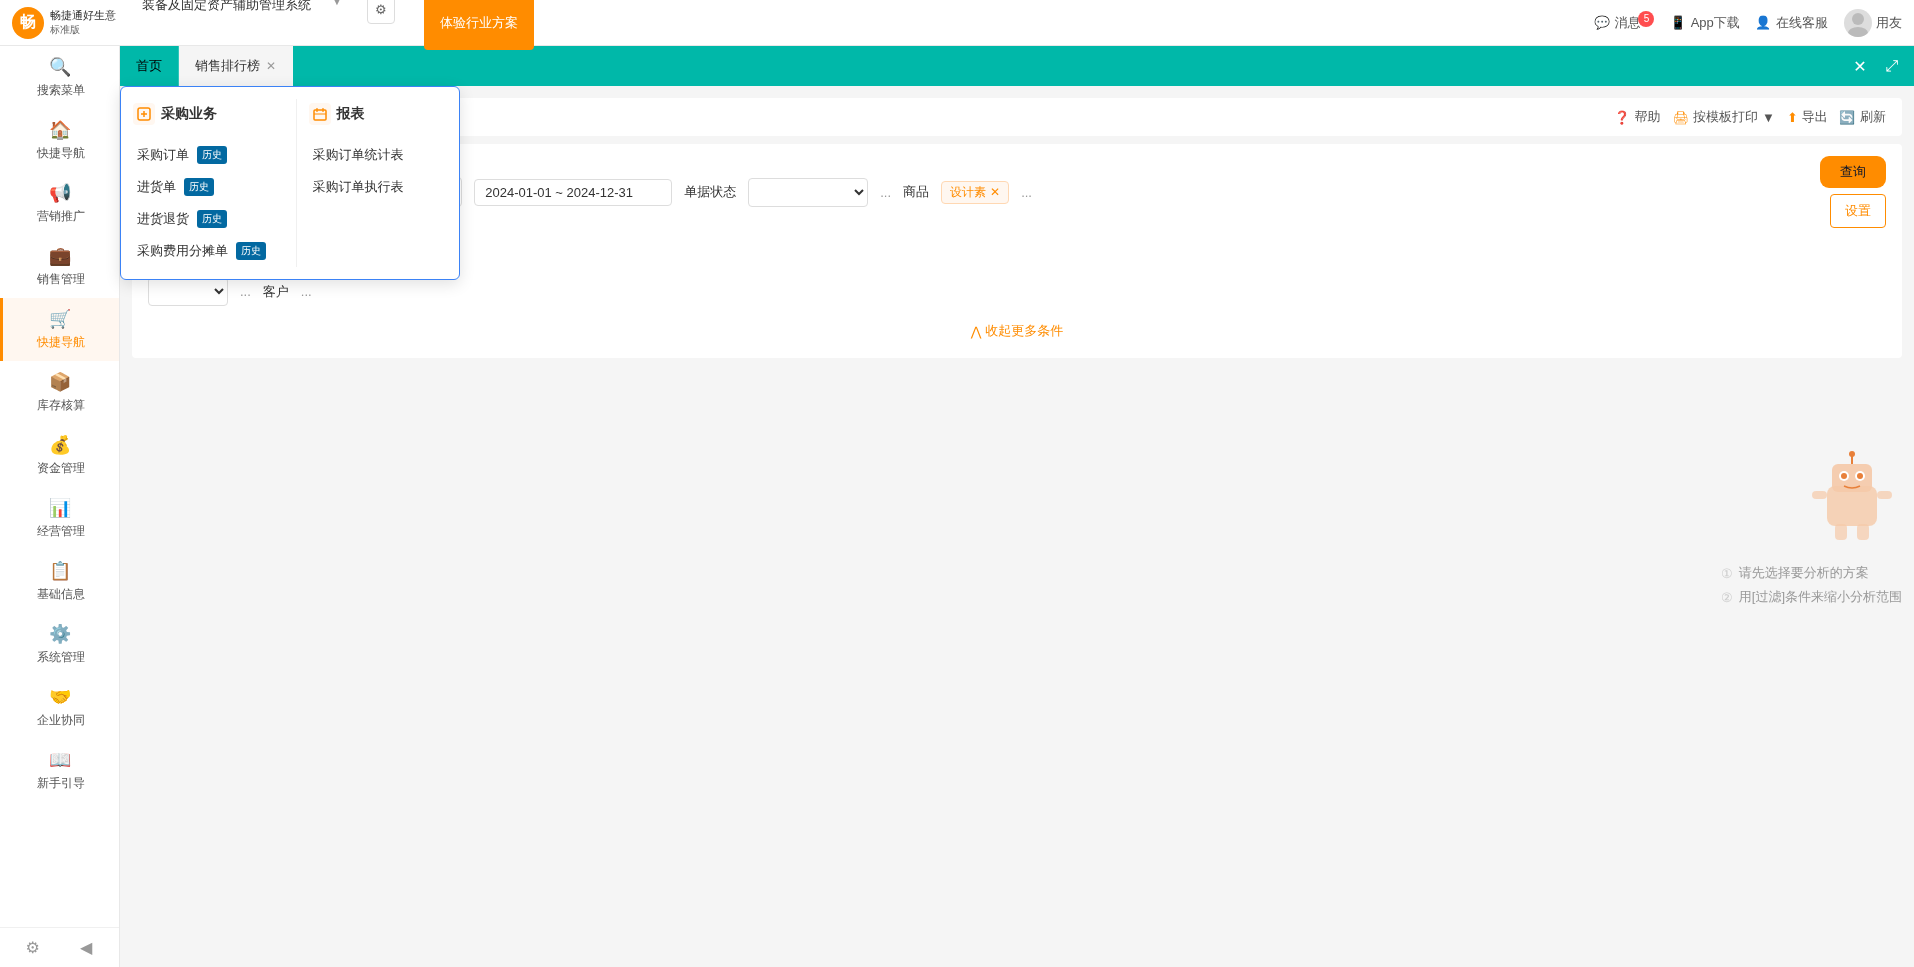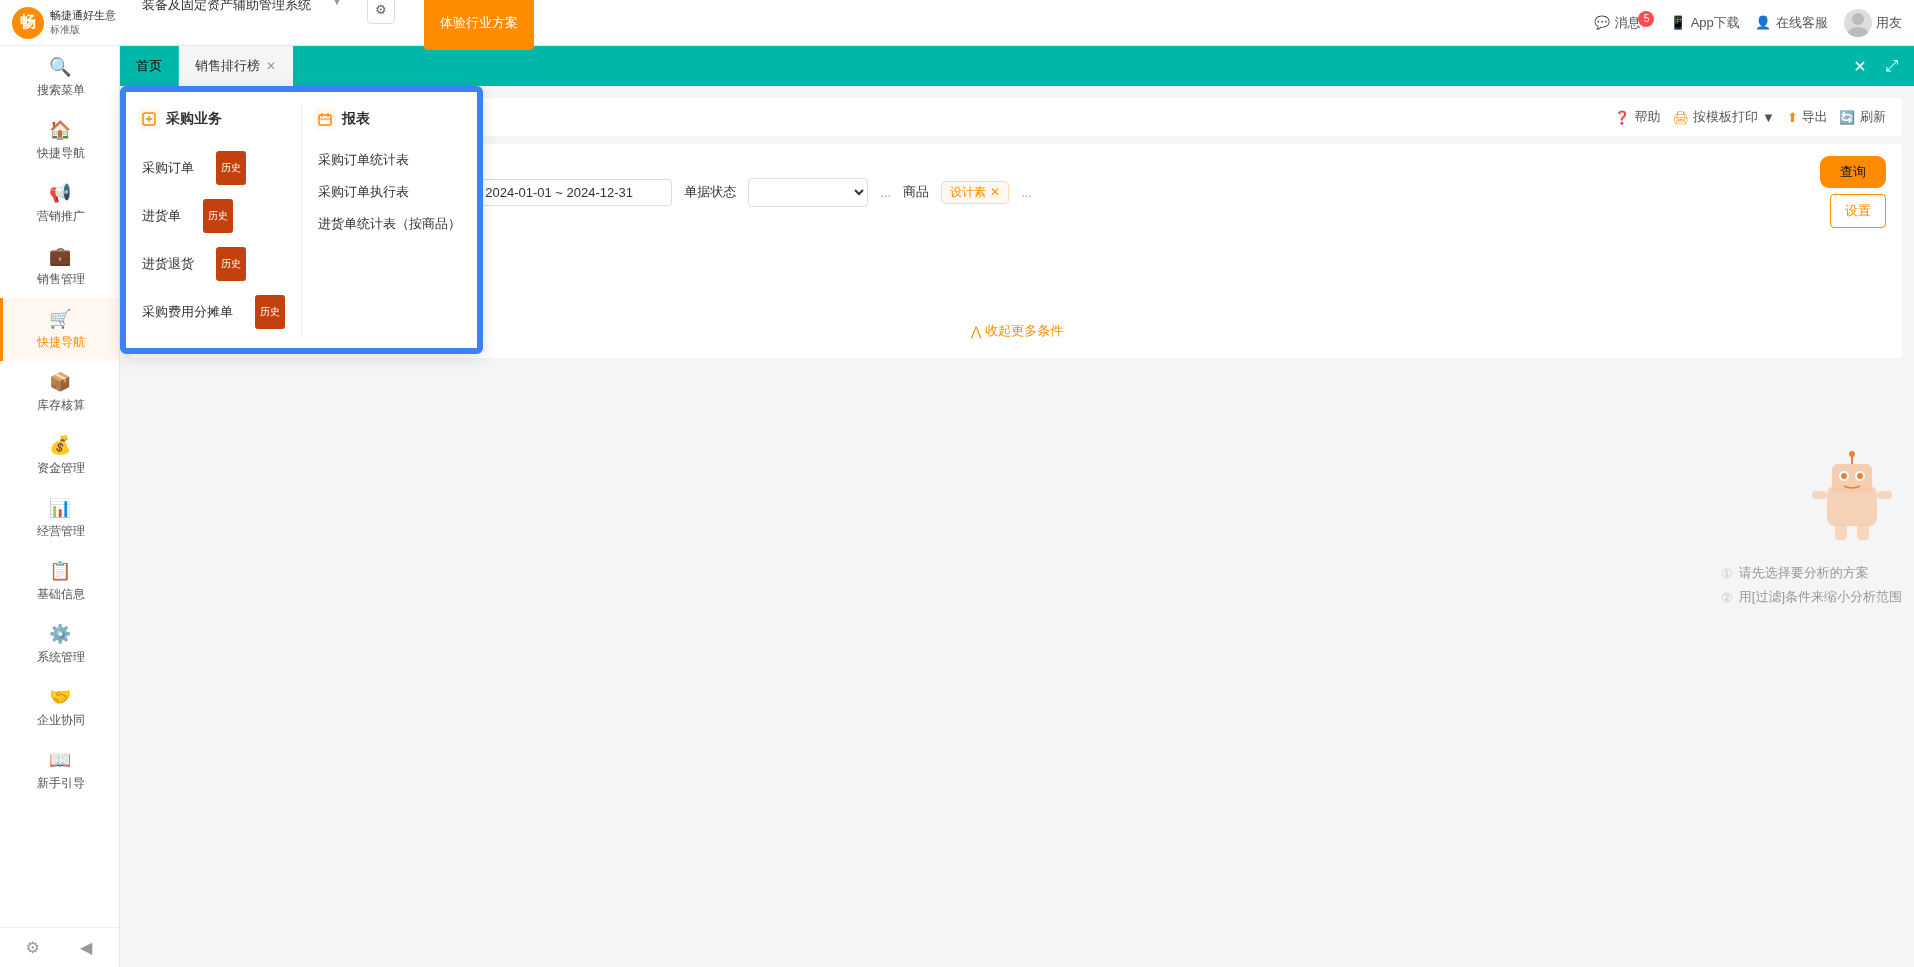--- a/index.html
+++ b/index.html
@@ -263,27 +263,27 @@
 
     
     .dropdown-overlay {
       position: fixed;
       top: 86px;
       left: 120px;
       z-index: 200;
     }
     .dropdown-menu {
       background: white;
-      border: 6px solid #3b82f6;
+      border: 1px solid #3b82f6;
       border-radius: 6px;
       box-shadow: 0 4px 16px rgba(0,0,0,0.12);
       padding: 12px 0;
       min-width: 340px;
       display: flex;
-      gap: 0;
+      gap: 12px;
     }
     .dropdown-col {
       flex: 1;
       padding: 0 12px;
     }
     .dropdown-col + .dropdown-col {
       border-left: 1px solid #f0f0f0;
     }
     .dropdown-col-title {
       display: flex; align-items: center; gap: 6px;
@@ -297,23 +297,23 @@
       display: flex; align-items: center; justify-content: center;
       font-size: 14px;
     }
     .dropdown-item {
       display: flex; align-items: center; gap: 6px;
       padding: 7px 4px;
       cursor: pointer; color: #333; font-size: 13px;
       border-radius: 4px;
     }
     .history-badge {
-      background: #c2410c; color: white;
-      border-radius: 3px; padding: 10px 5px;
-      font-size: 10px; margin-left: 16px;
+      background: #0369a1; color: white;
+      border-radius: 3px; padding: 2px 5px;
+      font-size: 10px; margin-left: 2px;
     }
 
     
     .filter-right {
       margin-left: auto;
       display: flex; flex-direction: column; gap: 6px; align-items: flex-end;
     }
     .filter-section {
       background: white;
       padding: 12px 16px;
@@ -595,18 +595,15 @@
             </svg>
         </div>
         <span>报表</span>
       </div>
       <div class="dropdown-item">
         <span>采购订单统计表</span>
       </div>
       <div class="dropdown-item">
         <span>采购订单执行表</span>
       </div>
-      <div class="dropdown-item">
-        <span>进货单统计表（按商品）</span>
-      </div>
     </div>
   </div>
 </div>
 
 </body></html>

